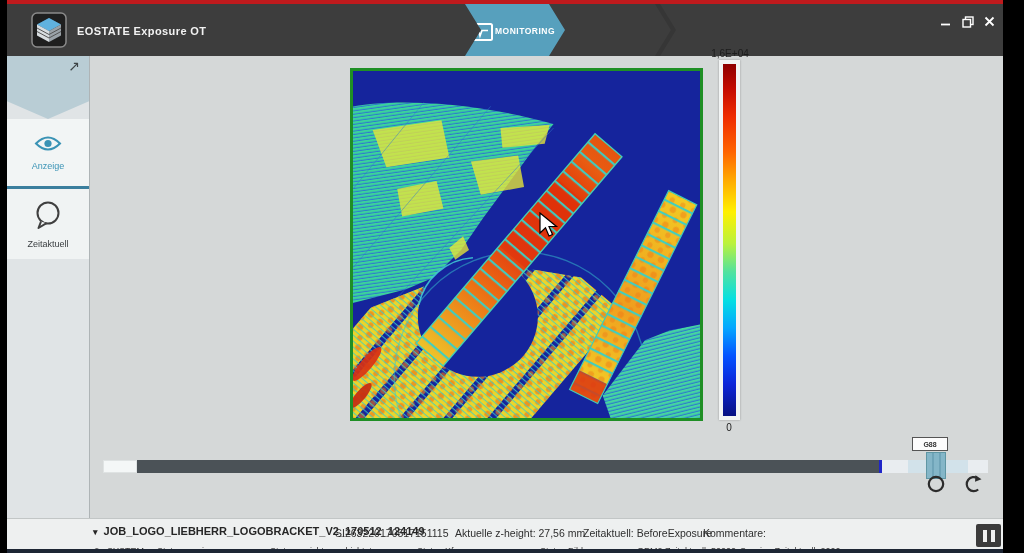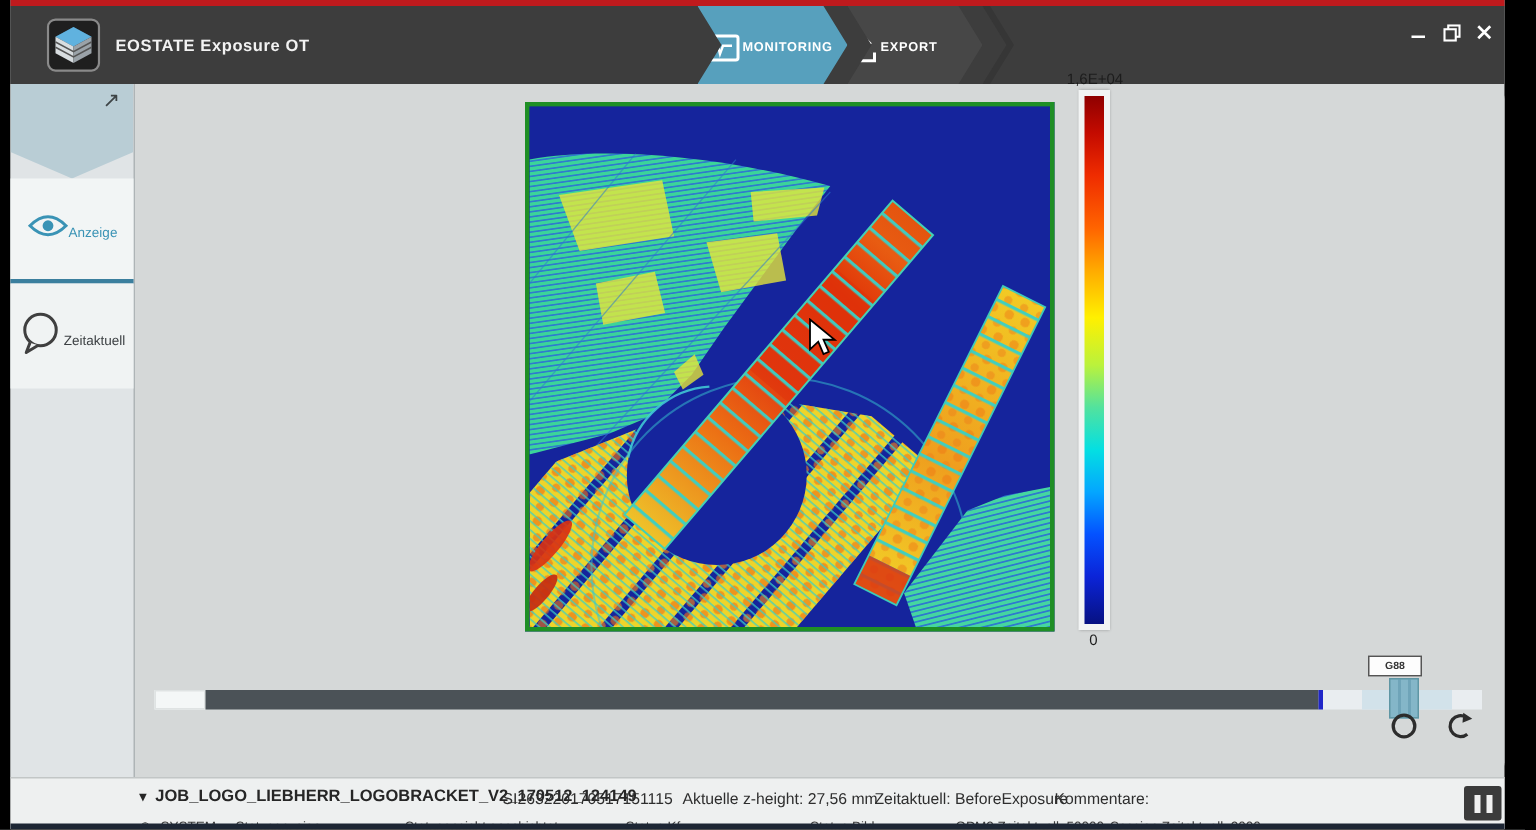--- a/index.html
+++ b/index.html
@@ -23,21 +23,21 @@
       clip-path:polygon(0 0,5px 0,21px 26px,5px 52px,0 52px,16px 26px);}
   .wc{position:absolute;top:11px;width:15px;height:13px;display:flex;align-items:center;justify-content:center;}
   .wc.min{left:931px}.wc.res{left:953px}.wc.cls{left:975px}
 
   
   .sidebar{position:absolute;left:0;top:56px;width:83px;height:462px;background:#e0e4e6;
            border-right:1px solid #aeb4b6;box-sizing:border-box;}
   .sb-blue{height:63px;background:#b9cdd5;position:relative;
            clip-path:polygon(0 0,100% 0,100% 72%,50% 100%,0 72%);}
   .sb-expand{position:absolute;right:9px;top:2px;font-size:14px;color:#3e4446;cursor:pointer;}
-  .sb-item{display:flex;align-items:center;justify-content:center;cursor:pointer;}
+  .sb-item{display:flex;flex-direction:column;align-items:center;justify-content:center;cursor:pointer;}
   .sb-anzeige{height:67px;background:#f2f5f5;}
   .sb-divider{height:3px;background:#3b7f9e;}
   .sb-komm{height:70px;background:#f0f3f3;}
   .sb-label{font-size:9px;margin-top:5px;color:#3c4043;}
   .sb-anzeige .sb-label{color:#3a93b5;}
 
   
   .main{position:absolute;left:83px;top:56px;width:913px;height:462px;background:#d5d8d8;border-radius:10px;}
   .heatmap{position:absolute;left:260px;top:12px;width:347px;height:347px;border:3px solid #1f8f25;background:#15249c;}
   .cbar-wrap{position:absolute;left:629px;top:4px;width:21px;height:360px;background:#f2f4f4;box-shadow:0 0 2px rgba(0,0,0,.3);}
@@ -102,30 +102,20 @@
       <div class="tab monitoring">
         <span class="ticon">
           <svg width="30" height="22" viewBox="0 0 30 22">
             <rect x="3" y="2" width="24" height="16" rx="1.5" fill="none" stroke="#fff" stroke-width="2"></rect>
             <polyline points="7,10.5 11,10.5 13,6 15,14 17,8.5 23,8.5" fill="none" stroke="#fff" stroke-width="1.6"></polyline>
           </svg>
         </span>
         <span class="tlabel">MONITORING</span>
       </div>
 
-      <div class="tab export">
-        <span class="ticon">
-          <svg width="22" height="22" viewBox="0 0 22 22">
-            <path d="M11,3 V14" stroke="#fff" stroke-width="2" fill="none"></path>
-            <path d="M6.5,7.5 L11,3 L15.5,7.5" stroke="#fff" stroke-width="2" fill="none"></path>
-            <path d="M4,13 V18.5 H18 V13" stroke="#fff" stroke-width="2" fill="none"></path>
-          </svg>
-        </span>
-        <span class="tlabel">EXPORT</span>
-      </div>
       <div class="chev-edge"></div>
 
       <div class="wc min">
         <svg width="11" height="11" viewBox="0 0 11 11">
             <path d="M1,8.5 H10" stroke="#fff" stroke-width="1.8"></path>
           </svg>
       </div>
       <div class="wc res">
         <svg width="12" height="12" viewBox="0 0 12 12">
           <rect x="3.5" y="1" width="7.5" height="7.5" fill="none" stroke="#fff" stroke-width="1.4"></rect>

